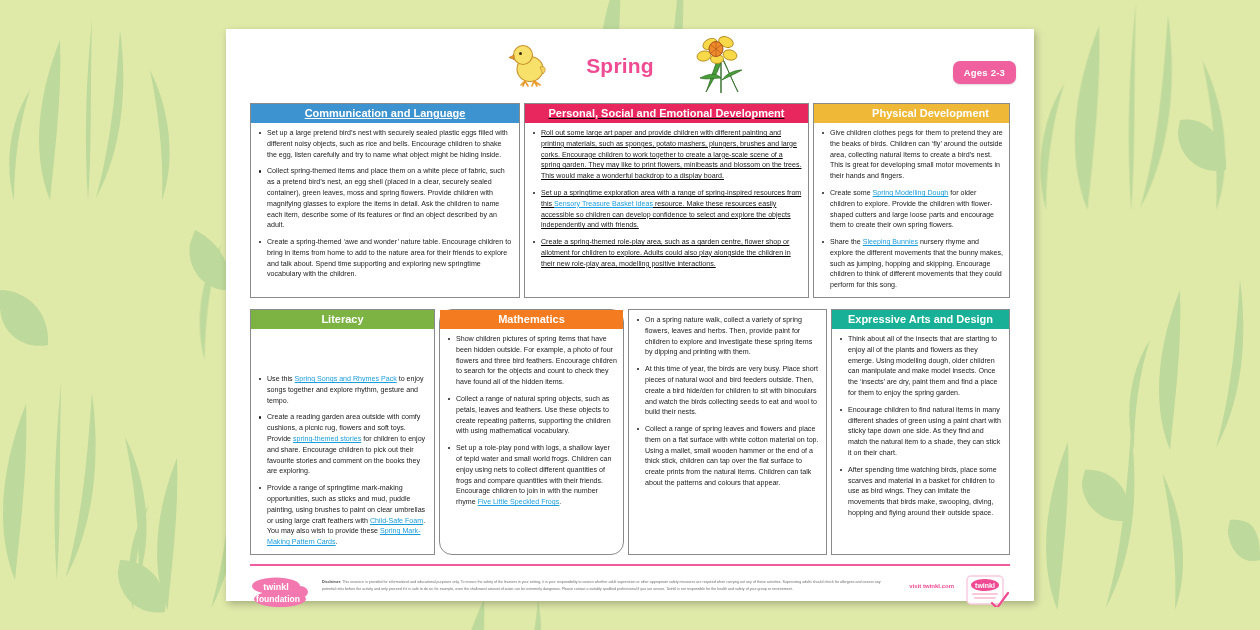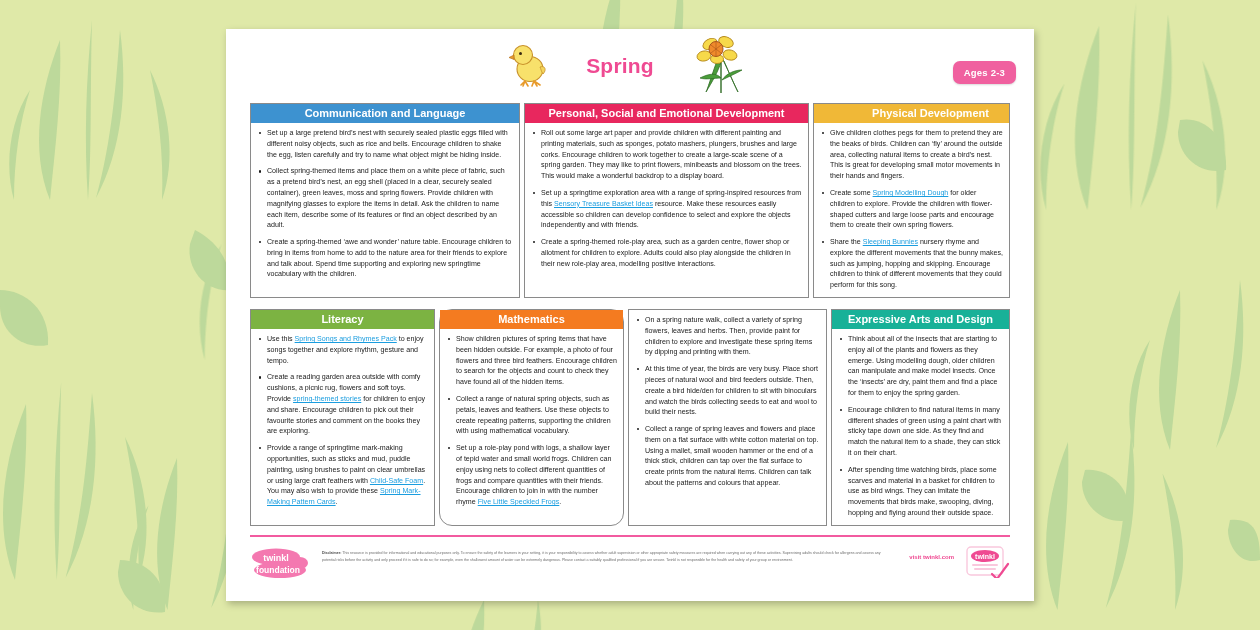--- a/index.html
+++ b/index.html
@@ -64,29 +64,29 @@
   }
   ul.items li:last-child{margin-bottom:0;}
   ul.items li:before{
     content:"";position:absolute;left:-8px;top:4px;
     width:2.2px;height:2.2px;border-radius:50%;background:#1a1a1a;
   }
   a.lnk{color:#1a9ddf;text-decoration:underline;}
 
   
   .r1c1{width:270px;}
-  .r1c2{width:285px;}
+  .r1c2{width:285px;text-decoration:underline;}
   .r1c3{flex:1;}
   
-  .r2c1{width:185px;}
+  .r2c1{width:185px;gap:40px;}
   .r2c2{width:185px;border-radius:13px;}
   .r2c3{width:199px;}
   .r2c4{flex:1;}
 
-  .h-cl{background:#3d92d0;}
+  .h-cl{background:#3d92d0;text-decoration:underline;}
   .h-psed{background:#e8275e;}
   .h-pd{background:#f0b837;padding-left:40px;}
   .h-lit{background:#7cb342;}
   .h-math{background:#f47b20;}
   .h-utw{background:#7b3fa0;}
   .h-ead{background:#18b198;}
 
   
   .footer-rule{
     margin:9px 24px 0;height:2px;background:#f25ba0;

